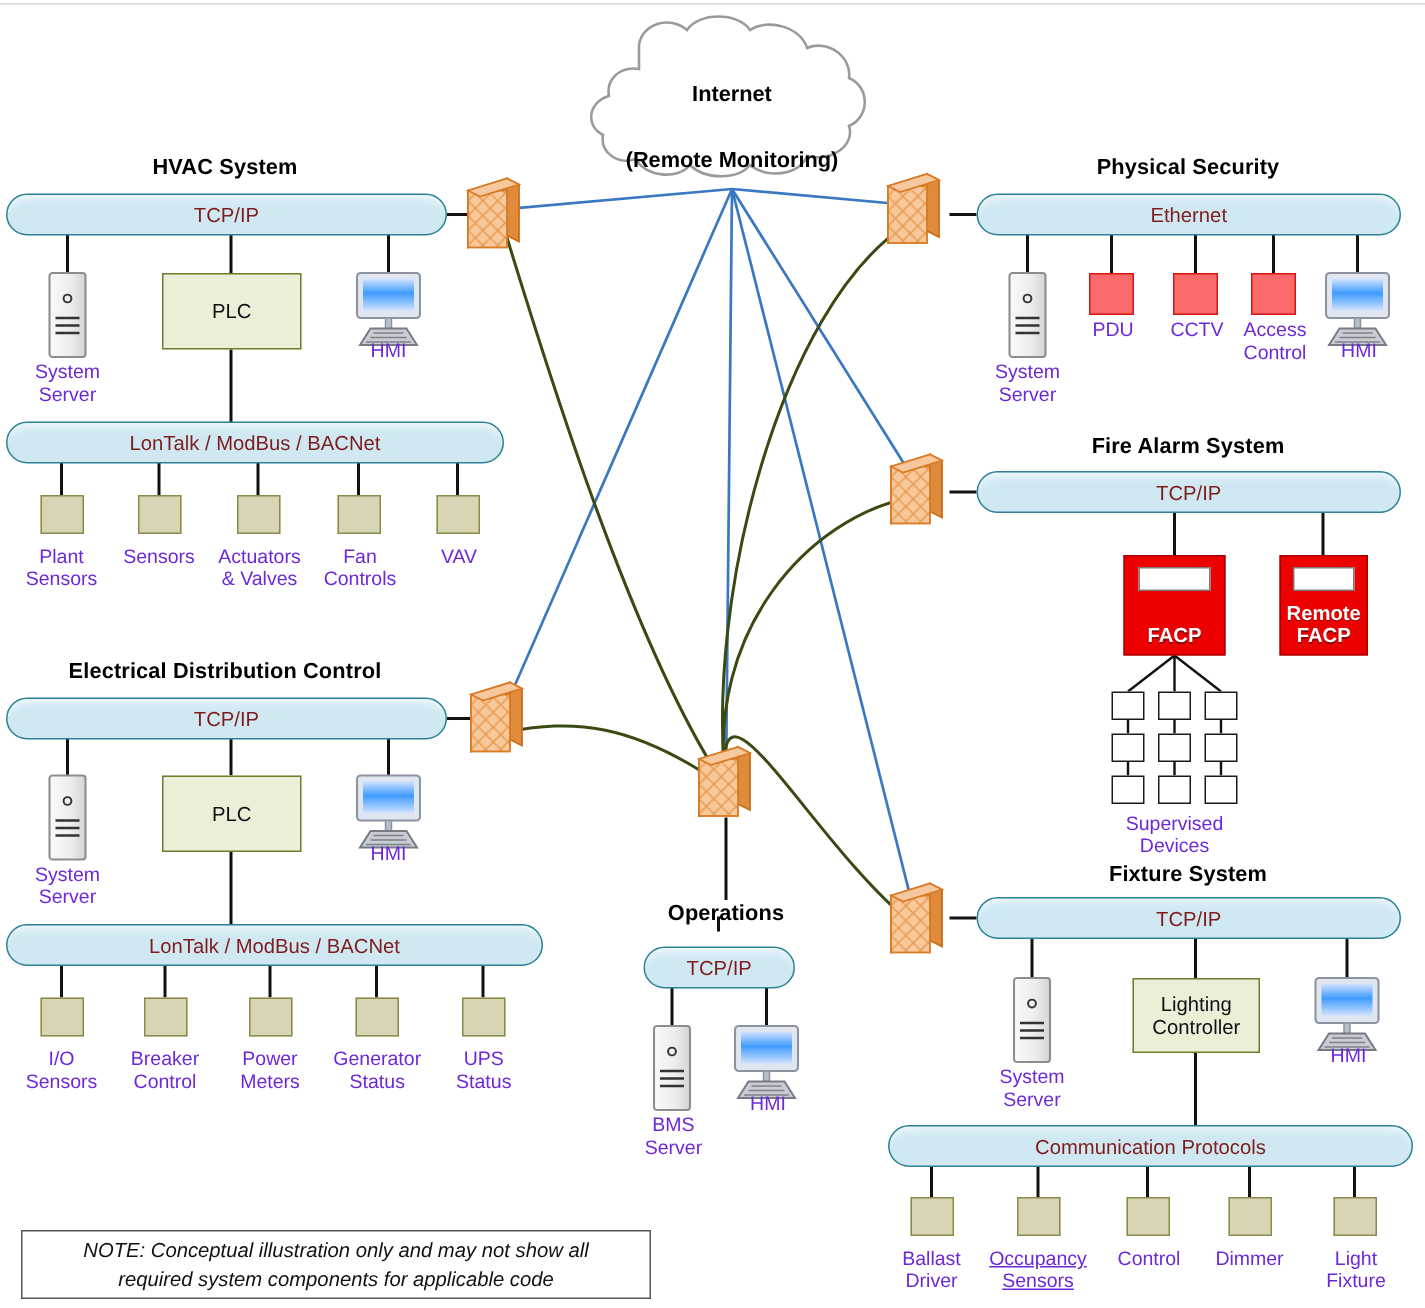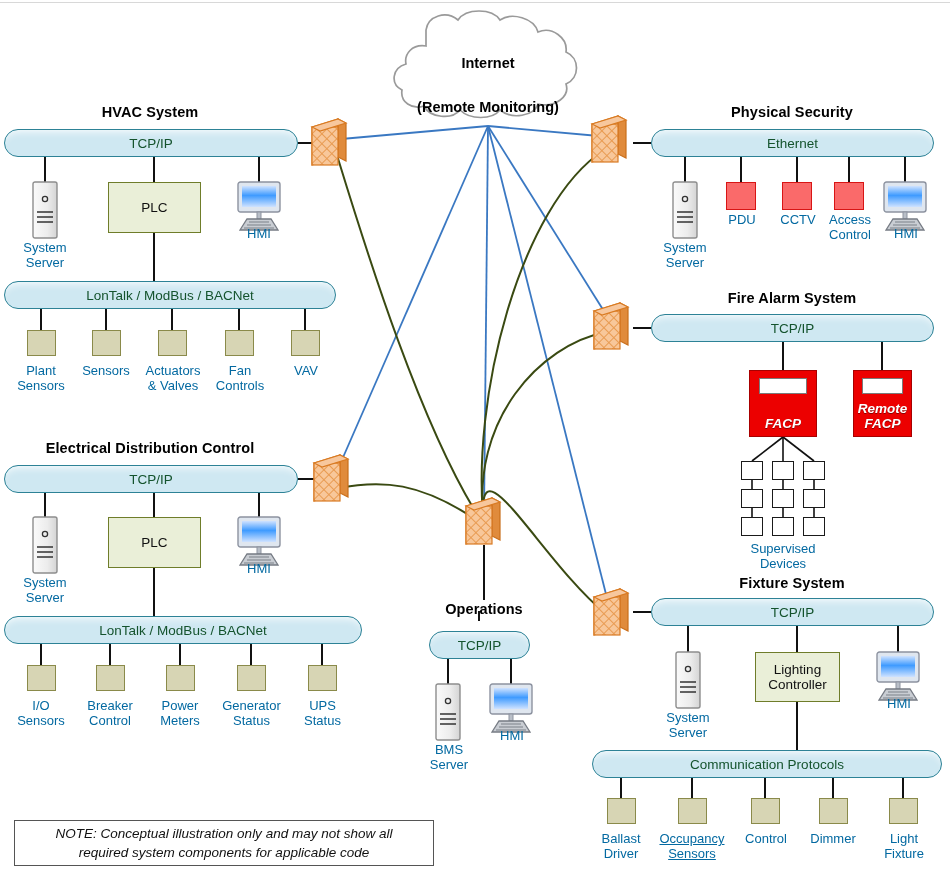--- a/index.html
+++ b/index.html
@@ -11,38 +11,38 @@
   #svg-icons{z-index:3;pointer-events:none;}
 
   
   .sec-title{position:absolute;z-index:5;font-weight:bold;font-size:14.5px;
              color:#000;white-space:nowrap;text-align:center;letter-spacing:.1px;}
 
   
   .bus{position:absolute;z-index:2;box-sizing:border-box;
        background:#cfe8f2;border:1.6px solid #2d8296;border-radius:14px;
        display:flex;align-items:center;justify-content:center;
-       font-size:13.5px;color:#14532d;white-space:nowrap;
+       font-size:13.5px;color:#7f1d1d;white-space:nowrap;
        box-shadow:inset 0 7px 8px -6px #ffffff;}
 
   
-  .lbl{position:absolute;z-index:5;font-size:13px;color:#0369a1;
+  .lbl{position:absolute;z-index:5;font-size:13px;color:#6d28d9;
        text-align:center;line-height:15px;white-space:pre-line;}
 
   
   .plcbox{position:absolute;z-index:4;box-sizing:border-box;
           background:#eaefd8;border:1.5px solid #6f7d2a;
           display:flex;align-items:center;justify-content:center;
           text-align:center;font-size:13.5px;color:#111;line-height:15px;}
   .devbox{position:absolute;z-index:4;box-sizing:border-box;
           background:#d7d5b4;border:1.5px solid #8a8a4a;}
   .redbox{position:absolute;z-index:4;box-sizing:border-box;
           background:#fa6a6a;border:1.6px solid #d81515;}
   .facp{position:absolute;z-index:4;box-sizing:border-box;background:#ec0000;
-        border:1.5px solid #a80000;font-style:italic;}
+        border:1.5px solid #a80000;}
   .facp .screen{position:absolute;left:14%;top:10%;width:72%;height:26%;
         background:#fff;border:1px solid #7a7a7a;box-sizing:border-box;}
   .facp .ftxt{position:absolute;left:0;right:0;bottom:8%;text-align:center;
         color:#fff;font-weight:bold;font-size:13.5px;line-height:15px;
         white-space:pre-line;text-shadow:0 1px 0 #8a0000;}
   .supbox{position:absolute;z-index:4;box-sizing:border-box;
           background:#fff;border:1.6px solid #1a1a1a;}
 
   
   .note{position:absolute;z-index:6;box-sizing:border-box;

